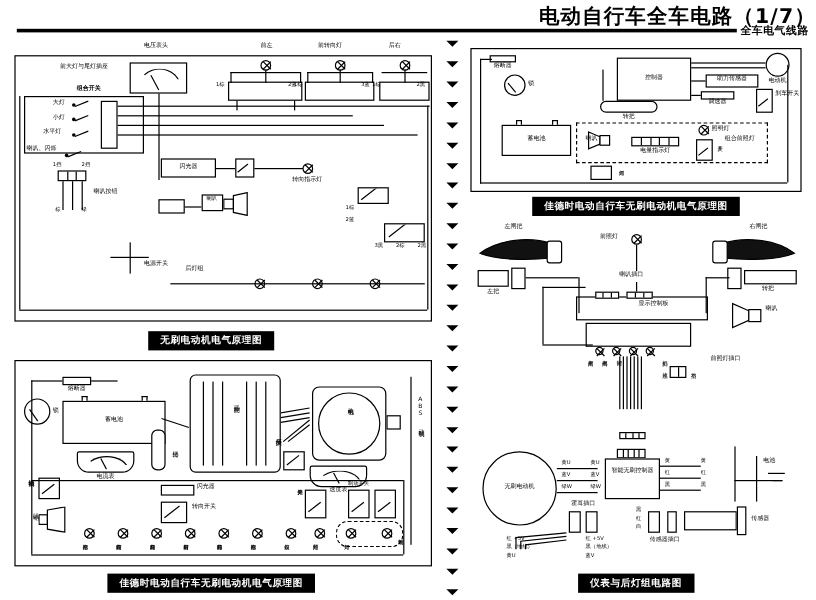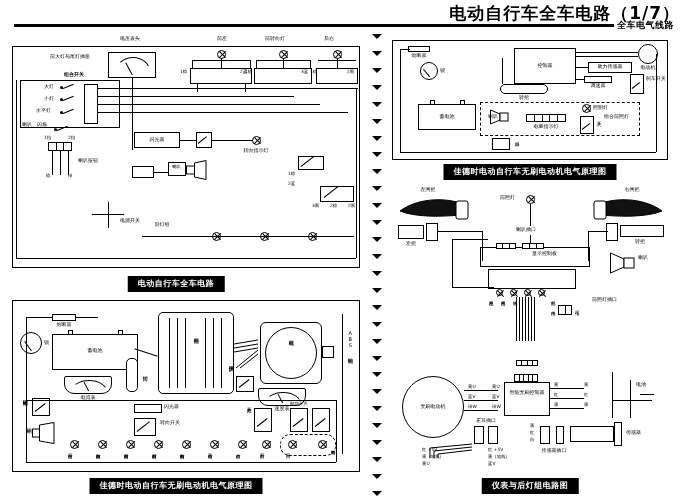--- a/index.html
+++ b/index.html
@@ -485,21 +485,21 @@
     <div class="lamp" style="left:200px; top:186px;"></div>
     <div class="lamp" style="left:248px; top:186px;"></div>
     <div class="lamp" style="left:296px; top:186px;"></div>
     <div class="wire h" style="left:130px; top:190px; width:212px;"></div>
     <div class="lbl c" style="left:150px; top:176px;">后灯组</div>
 
     <div class="wire v" style="left:4px; top:34px; height:178px;"></div>
     <div class="wire h" style="left:4px; top:212px; width:340px;"></div>
     <div class="wire v" style="left:344px; top:42px; height:170px;"></div>
   </div>
-  <div class="caption" id="cap-tl">电动自行车全车电路</div>
+  <div class="caption" id="cap-tl">无刷电动机电气原理图</div>
 
   <div class="panel" id="panel-bl">
     <div class="frame"></div>
 
     <div class="fuse" style="left:40px; top:14px; width:24px; height:7px;"></div>
     <div class="lbl c" style="left:52px; top:22px;">熔断器</div>
     <div class="wire h" style="left:14px; top:17px; width:26px;"></div>
     <div class="wire h" style="left:64px; top:17px; width:22px;"></div>
 
     <div class="meter" style="left:8px; top:32px; width:22px; height:22px; border-radius:50%;">

